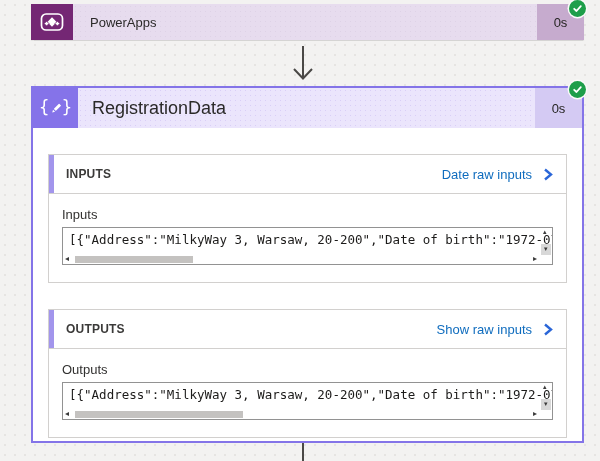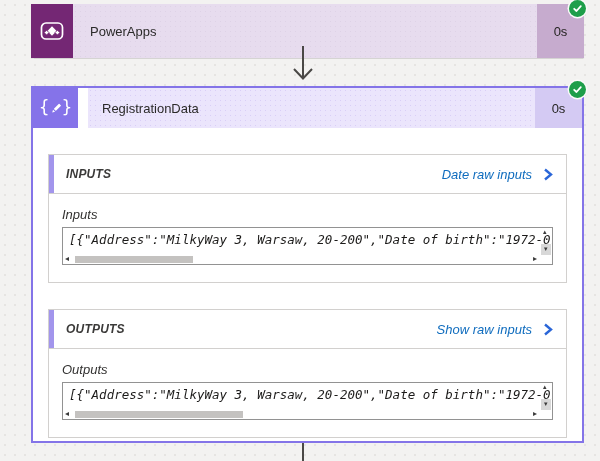--- a/index.html
+++ b/index.html
@@ -6,42 +6,42 @@
   #canvas{
     position:relative;width:600px;height:461px;overflow:hidden;
     background:#f3f2f1;
     background-image:radial-gradient(#e6e4e2 0.8px, transparent 0.9px);
     background-size:10px 10px;
     font-family:"Liberation Sans",sans-serif;
     -webkit-font-smoothing:antialiased;
   }
 
   
-  .trigger-card{position:absolute;left:31px;top:4px;width:553px;height:54px;display:flex;box-shadow:0 0.5px 1px rgba(0,0,0,.12);}
+  .trigger-card{position:absolute;left:31px;top:4px;width:553px;height:36px;display:flex;box-shadow:0 0.5px 1px rgba(0,0,0,.12);}
   .t-icon{width:42px;background:#742774;display:flex;align-items:center;justify-content:center;flex:none;}
   .t-mid{flex:1;background:#e7dcee;background-image:radial-gradient(#ded2e6 0.7px, transparent 0.8px);background-size:5px 5px;display:flex;align-items:center;padding-left:17px;font-size:13px;color:#2b2a29;}
   .t-dur{width:47px;background:#c6abce;display:flex;align-items:center;justify-content:center;font-size:13px;color:#262523;flex:none;}
 
   
   .badge{position:absolute;width:17px;height:17px;border-radius:50%;background:#1e9e4a;box-shadow:0 0 0 1.5px #fbfafa;display:flex;align-items:center;justify-content:center;z-index:5;}
   .trigger-card .badge{right:-2px;top:-4px;}
   .action-card .badge{right:-4px;top:-7px;}
 
   
   .connector{position:absolute;left:287px;top:46px;}
   .connector-bottom{position:absolute;left:287px;top:441px;}
 
   
   .action-card{position:absolute;left:31px;top:86px;width:553px;height:357px;border:2px solid #8474e8;background:#fff;box-sizing:border-box;}
   .a-header{height:40px;display:flex;}
   .a-icon{width:45px;background:#8573e9;color:#fff;display:flex;align-items:center;justify-content:center;flex:none;}
   .a-icon .brace{font-size:17px;line-height:1;font-family:"DejaVu Sans",sans-serif;position:relative;top:-1px;}
-  .a-mid{flex:1;background:#ebe5fc;background-image:radial-gradient(#d9cef7 0.8px, transparent 0.9px);background-size:5px 5px;display:flex;align-items:center;padding-left:14px;font-size:13px;color:#2b2a29;margin-left:10px;}
+  .a-mid{flex:1;background:#ebe5fc;background-image:radial-gradient(#d9cef7 0.8px, transparent 0.9px);background-size:5px 5px;display:flex;align-items:center;padding-left:14px;font-size:18px;color:#2b2a29;}
   .a-dur{width:47px;background:#d4caf3;display:flex;align-items:center;justify-content:center;font-size:13px;color:#262523;flex:none;}
-  .a-body{padding:26px 15px 0;font-style:italic;}
+  .a-body{padding:26px 15px 0;}
 
   
   .section{border:1px solid #d2d0ce;background:#fff;}
   .section + .section{margin-top:26px;}
   .sec-header{height:38px;display:flex;align-items:center;position:relative;border-bottom:1px solid #d2d0ce;padding-right:13px;}
   .accent{position:absolute;left:0;top:0;bottom:0;width:5px;background:#a295ec;}
   .sec-title{margin-left:17px;font-size:12px;font-weight:700;color:#3b3a39;letter-spacing:.2px;}
   .sec-link{margin-left:auto;font-size:13px;color:#0f6cbe;cursor:pointer;text-decoration:none;}
   .chev{margin-left:11px;display:block;}
   .sec-content{padding:13px 13px 17px;}

